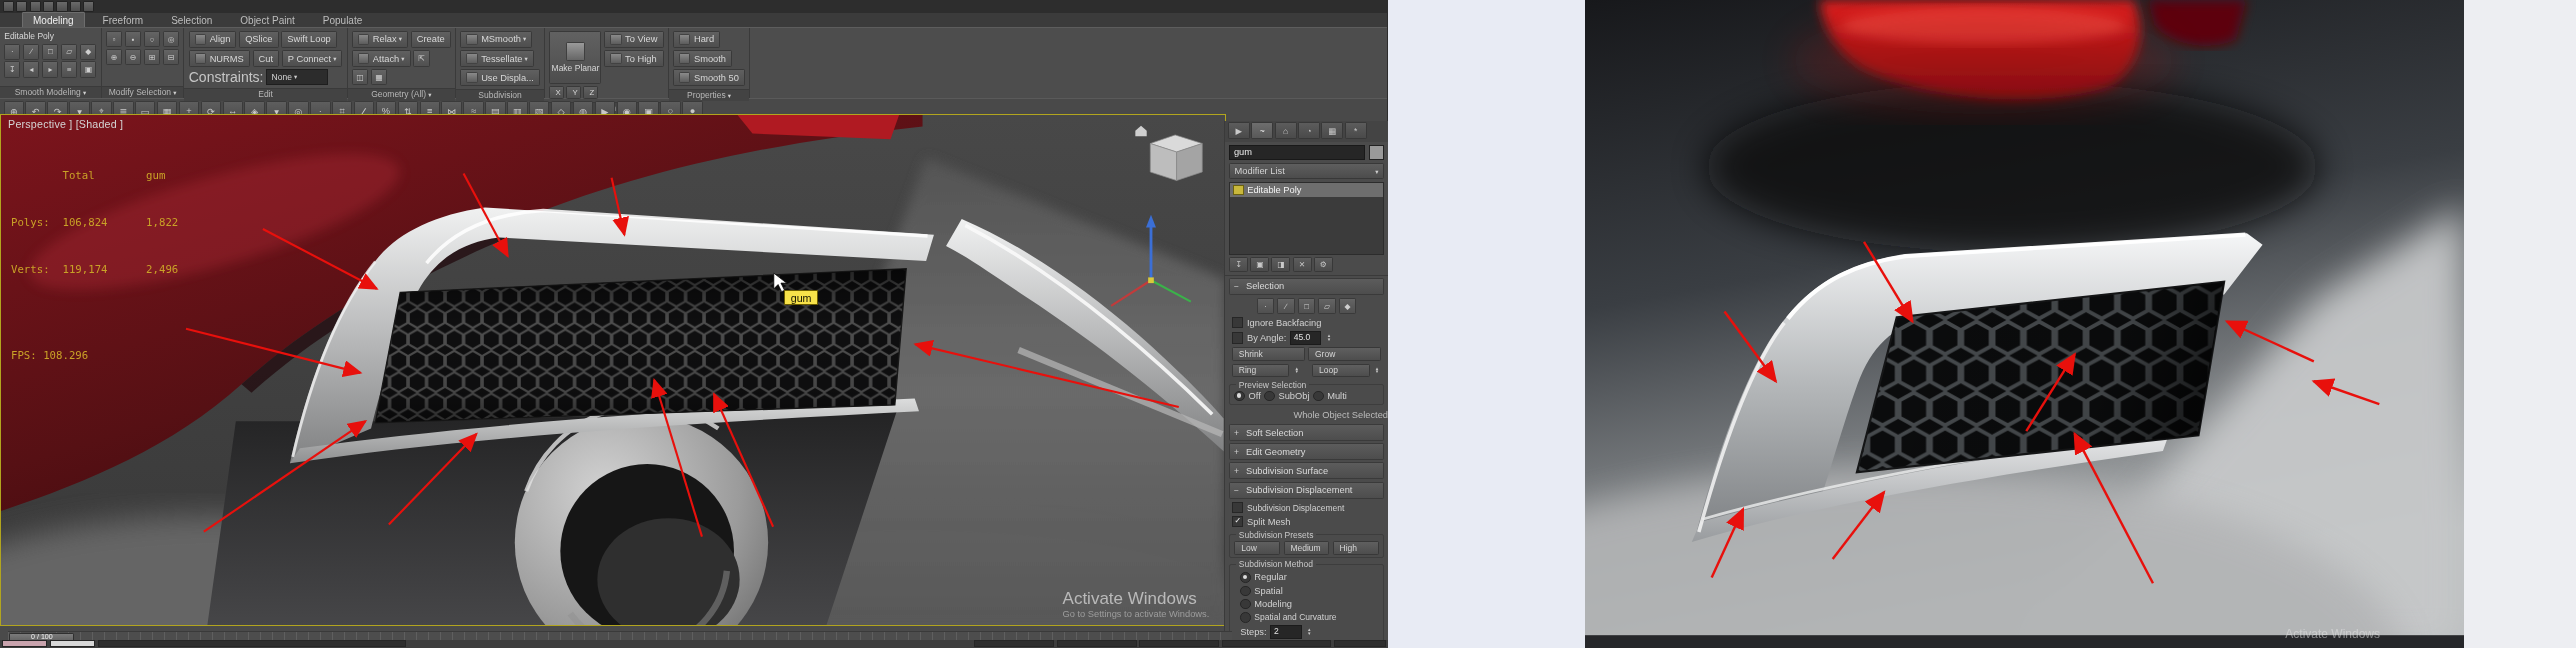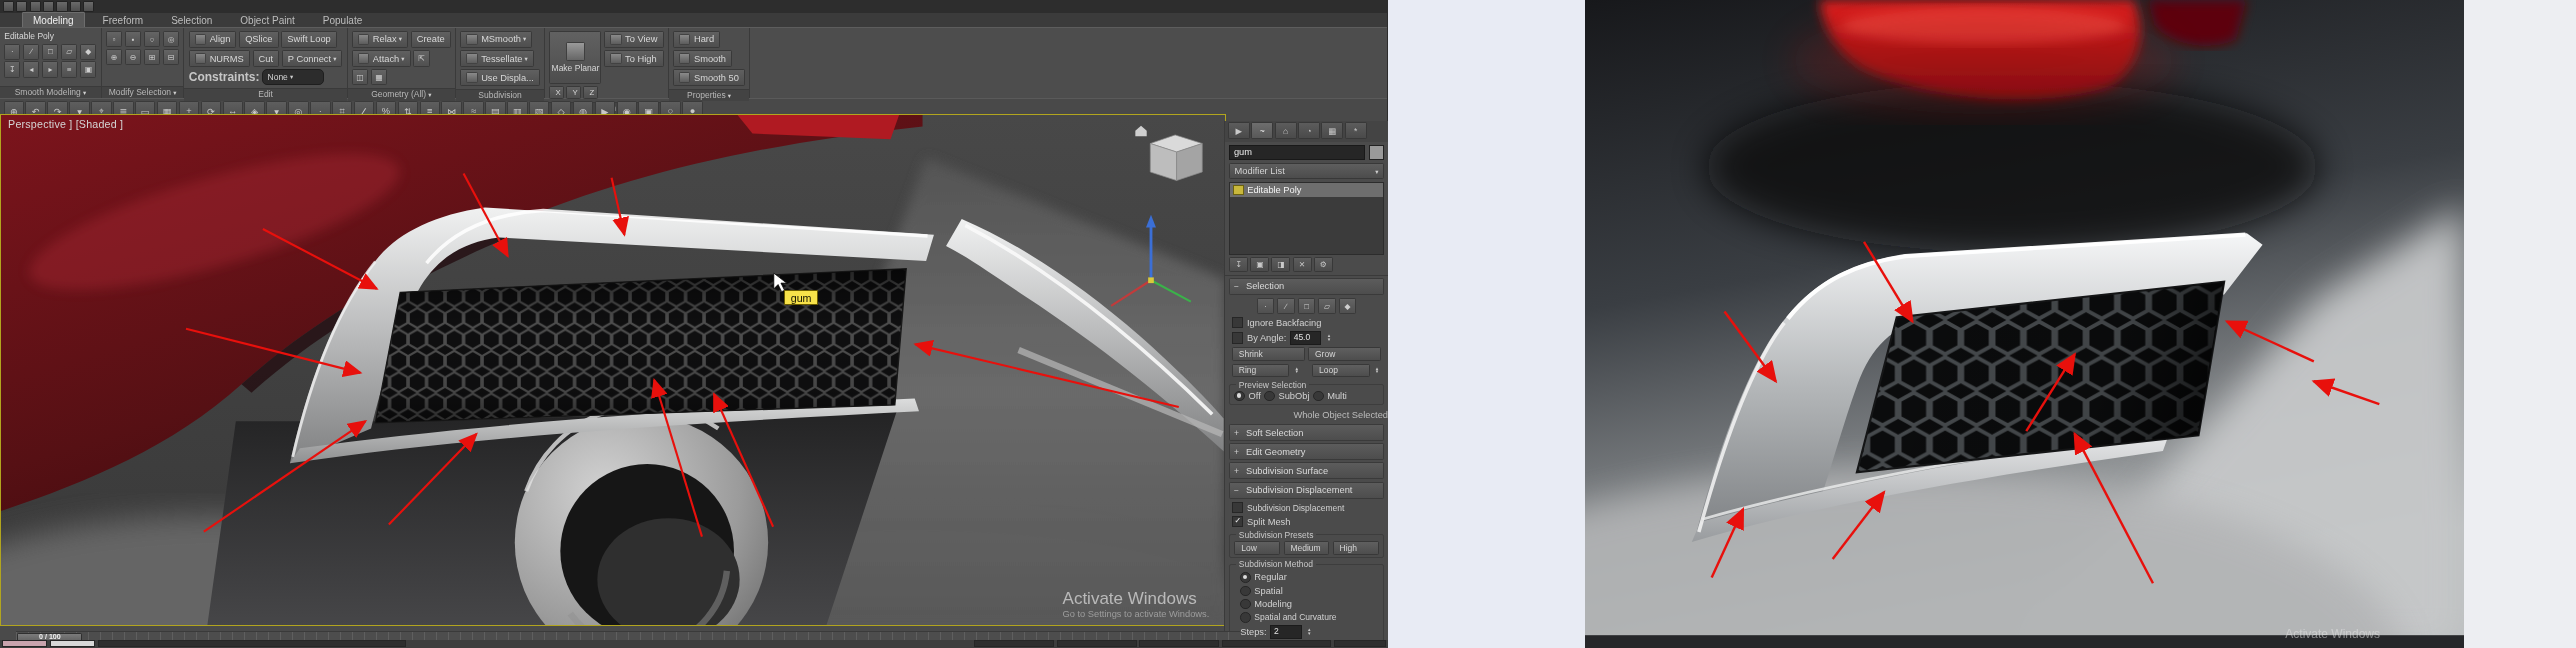--- a/index.html
+++ b/index.html
@@ -18,22 +18,22 @@
   .rcol{display:flex;flex-direction:column;gap:2.1px;}
   .rrow{display:flex;gap:2.8px;align-items:center;}
   .rcaption{height:11.4px;background:#434343;color:#b8b8b8;font-size:8.5px;text-align:center;line-height:11.4px;border-top:0.7px solid #3a3a3a;white-space:nowrap;padding:0 5.7px;}
   .chev::after{content:"▾";font-size:6.4px;margin-left:2.1px;color:#cfcfcf;}
   .rbtn{display:inline-flex;align-items:center;background:linear-gradient(#606060,#4e4e4e);border:0.7px solid #393939;border-radius:1.4px;color:#d8d8d8;font-size:9.3px;height:17px;padding:0 5px;white-space:nowrap;}
   .rbtn.ic::before{content:"";width:9.3px;height:9.3px;background:linear-gradient(#8a8a8a,#5c5c5c);border:0.7px solid #424242;display:inline-block;margin-right:3.6px;border-radius:1.4px;}
   .big-btn{width:50px;height:51px;display:flex;flex-direction:column;align-items:center;justify-content:center;background:linear-gradient(#616161,#4d4d4d);border:0.7px solid #393939;border-radius:1.4px;color:#d8d8d8;font-size:8.5px;text-align:center;line-height:9.3px;}
   .big-btn .bb-icon{width:17px;height:17px;background:linear-gradient(#9a9a9a,#666);border:0.7px solid #3f3f3f;margin-bottom:2.8px;border-radius:1.4px;}
   .ric{width:14.2px;height:14.2px;background:linear-gradient(#646464,#505050);border:0.7px solid #3a3a3a;border-radius:1.4px;color:#cfcfcf;font-size:7.8px;display:inline-flex;align-items:center;justify-content:center;}
   .pm-title{font-size:8.5px;color:#d9d9d9;margin-bottom:1.4px;white-space:nowrap;}
-  .mini-drop{display:inline-flex;align-items:center;background:#2c2c2c;border:0.7px solid #1e1e1e;color:#d5d5d5;font-size:8.5px;height:14.2px;padding:0 4.3px;min-width:51px;border-radius:5px;}
-  .rlabel{font-size:12px;color:#c6c6c6;white-space:nowrap;font-weight:bold;}
+  .mini-drop{display:inline-flex;align-items:center;background:#2c2c2c;border:0.7px solid #1e1e1e;color:#d5d5d5;font-size:8.5px;height:14.2px;padding:0 4.3px;min-width:51px;border-radius:0;}
+  .rlabel{font-size:14px;color:#c6c6c6;white-space:nowrap;}
   .axis-btn{width:14.2px;height:13px;font-size:7.8px;}
   #ribbon-filler{flex:1;}
   #main-toolbar{height:24px;background:#494949;border-top:0.7px solid #5a5a5a;border-bottom:0.7px solid #3a3a3a;display:flex;align-items:center;gap:1.4px;padding:0 3.6px;}
   .tb-icon{width:18.5px;height:18.5px;background:linear-gradient(#5e5e5e,#4b4b4b);border:0.7px solid #3a3a3a;border-radius:1.4px;color:#c9c9c9;font-size:9.3px;display:flex;align-items:center;justify-content:center;}
 
   
   #viewport{position:absolute;left:0;top:114px;width:1224px;height:510px;background:#3f3f3f;border:0.7px solid #b2a51e;box-sizing:content-box;overflow:hidden;}
   #viewport svg.layer{position:absolute;left:0;top:0;width:1224px;height:510px;}
   #vp-label{position:absolute;left:7.1px;top:2.8px;color:#d4d4d4;font-size:10.7px;letter-spacing:0.2px;}
   #vp-stats{position:absolute;left:10px;top:21.3px;color:#c9a227;font-size:10.7px;line-height:15.7px;font-family:"DejaVu Sans Mono",monospace;white-space:pre;}
@@ -68,22 +68,22 @@
   .pbtn{background:linear-gradient(#5f5f5f,#4d4d4d);border:0.7px solid #383838;border-radius:1.4px;color:#d6d6d6;font-size:8.5px;height:13.5px;padding:0 5.7px;display:inline-flex;align-items:center;}
   .val{background:#262626;border:0.7px solid #1b1b1b;color:#e2e2e2;font-size:8.5px;height:11.4px;line-height:11.4px;padding:0 2.8px;min-width:24px;}
   .spin{width:7.8px;font-size:5px;line-height:3.6px;color:#c9c9c9;text-align:center;white-space:pre;}
   .spin::before{content:"▴\A▾";}
   .group{border:0.7px solid #3d3d3d;border-radius:2.1px;margin:5.7px 4.3px 2.8px;padding:5.7px 2.8px 2.8px;position:relative;}
   .group-title{position:absolute;top:-5.7px;left:5.7px;background:#4b4b4b;padding:0 2.8px;font-size:8.5px;color:#c9c9c9;white-space:nowrap;}
   .center-note{text-align:right;color:#bcbcbc;padding:2.1px 0;}
   .soicon{width:15.7px;height:14.2px;}
 
   
-  #timeline{position:absolute;left:16px;top:631px;width:1224px;height:9.3px;background:#4d4d4d;border-top:0.7px solid #3a3a3a;
-    background-image:repeating-linear-gradient(to right,#5f5f5f 0 0.7px,transparent 0.7px 12px);font-weight:bold;}
+  #timeline{position:absolute;left:8px;top:631px;width:1224px;height:9.3px;background:#4d4d4d;border-top:0.7px solid #3a3a3a;
+    background-image:repeating-linear-gradient(to right,#5f5f5f 0 0.7px,transparent 0.7px 12px);}
   #tl-handle{position:absolute;left:1.4px;top:0.7px;height:7.1px;width:63px;background:linear-gradient(#7b7b7b,#626262);border:0.7px solid #2f2f2f;color:#f0f0f0;font-size:7.1px;text-align:center;line-height:7.1px;border-radius:1.4px;}
   #statusbar{position:absolute;left:0;top:640px;width:1388px;height:7.8px;background:#3e3e3e;display:flex;align-items:center;gap:2.8px;padding:0 2.1px;box-sizing:border-box;}
   .sb-field{height:5px;background:#2e2e2e;border:0.7px solid #262626;}
   .sb-pink{background:#c9a3ad;}
   .sb-white{background:#d8d8d8;}
 
   
   #gap{position:absolute;left:1388px;top:0;width:197px;height:648px;background:#e8ebf4;}
   #right-strip{position:absolute;left:2464px;top:0;width:112px;height:648px;background:#edeef2;}
 
@@ -399,20 +399,27 @@
           <line x1="545" y1="575" x2="668" y2="448" stroke="#e8100c" stroke-width="3" marker-end="url(#ahL)"></line>
           <line x1="368" y1="160" x2="528" y2="244" stroke="#e8100c" stroke-width="3" marker-end="url(#ahL)"></line>
           <line x1="650" y1="82" x2="712" y2="198" stroke="#e8100c" stroke-width="3" marker-end="url(#ahL)"></line>
           <line x1="858" y1="88" x2="876" y2="168" stroke="#e8100c" stroke-width="3" marker-end="url(#ahL)"></line>
           <line x1="985" y1="592" x2="918" y2="372" stroke="#e8100c" stroke-width="3" marker-end="url(#ahL)"></line>
           <line x1="1085" y1="578" x2="1002" y2="392" stroke="#e8100c" stroke-width="3" marker-end="url(#ahL)"></line>
           <line x1="1655" y1="410" x2="1285" y2="322" stroke="#e8100c" stroke-width="3" marker-end="url(#ahL)"></line>
         </svg>
 
       <div id="vp-label">Perspective ] [Shaded ]</div>
+      <div id="vp-stats">
+        <div>        Total        gum</div>
+        <div>Polys:  106,824      1,822</div>
+        <div>Verts:  119,174      2,496</div>
+        <div class="gap-line"></div>
+        <div>FPS: 108.296</div>
+      </div>
       <div id="tooltip">gum</div>
       <div id="vp-watermark">
         <div class="l1">Activate Windows</div>
         <div class="l2">Go to Settings to activate Windows.</div>
       </div>
     </div>
 
     <div id="cmd-panel">
       <div id="cp-tabs">
           <div class="cp-tab">▶</div>

